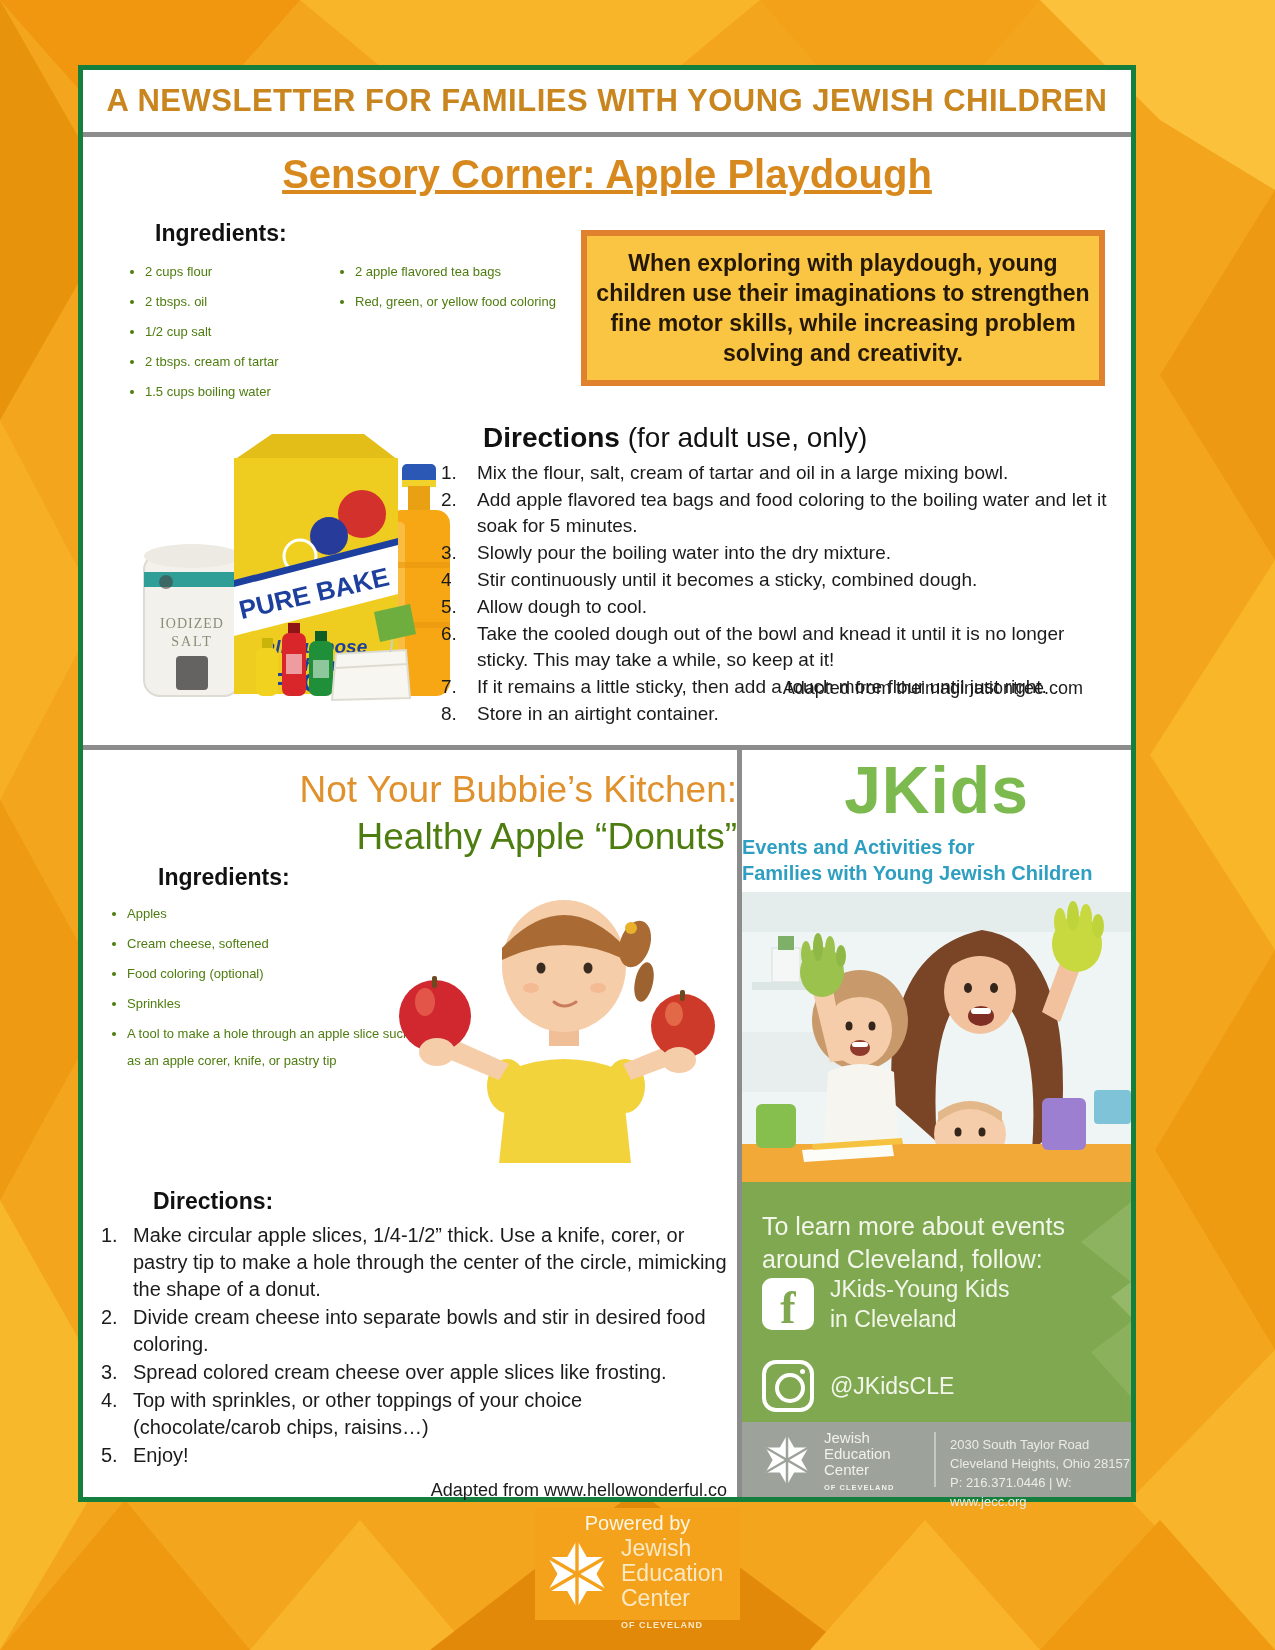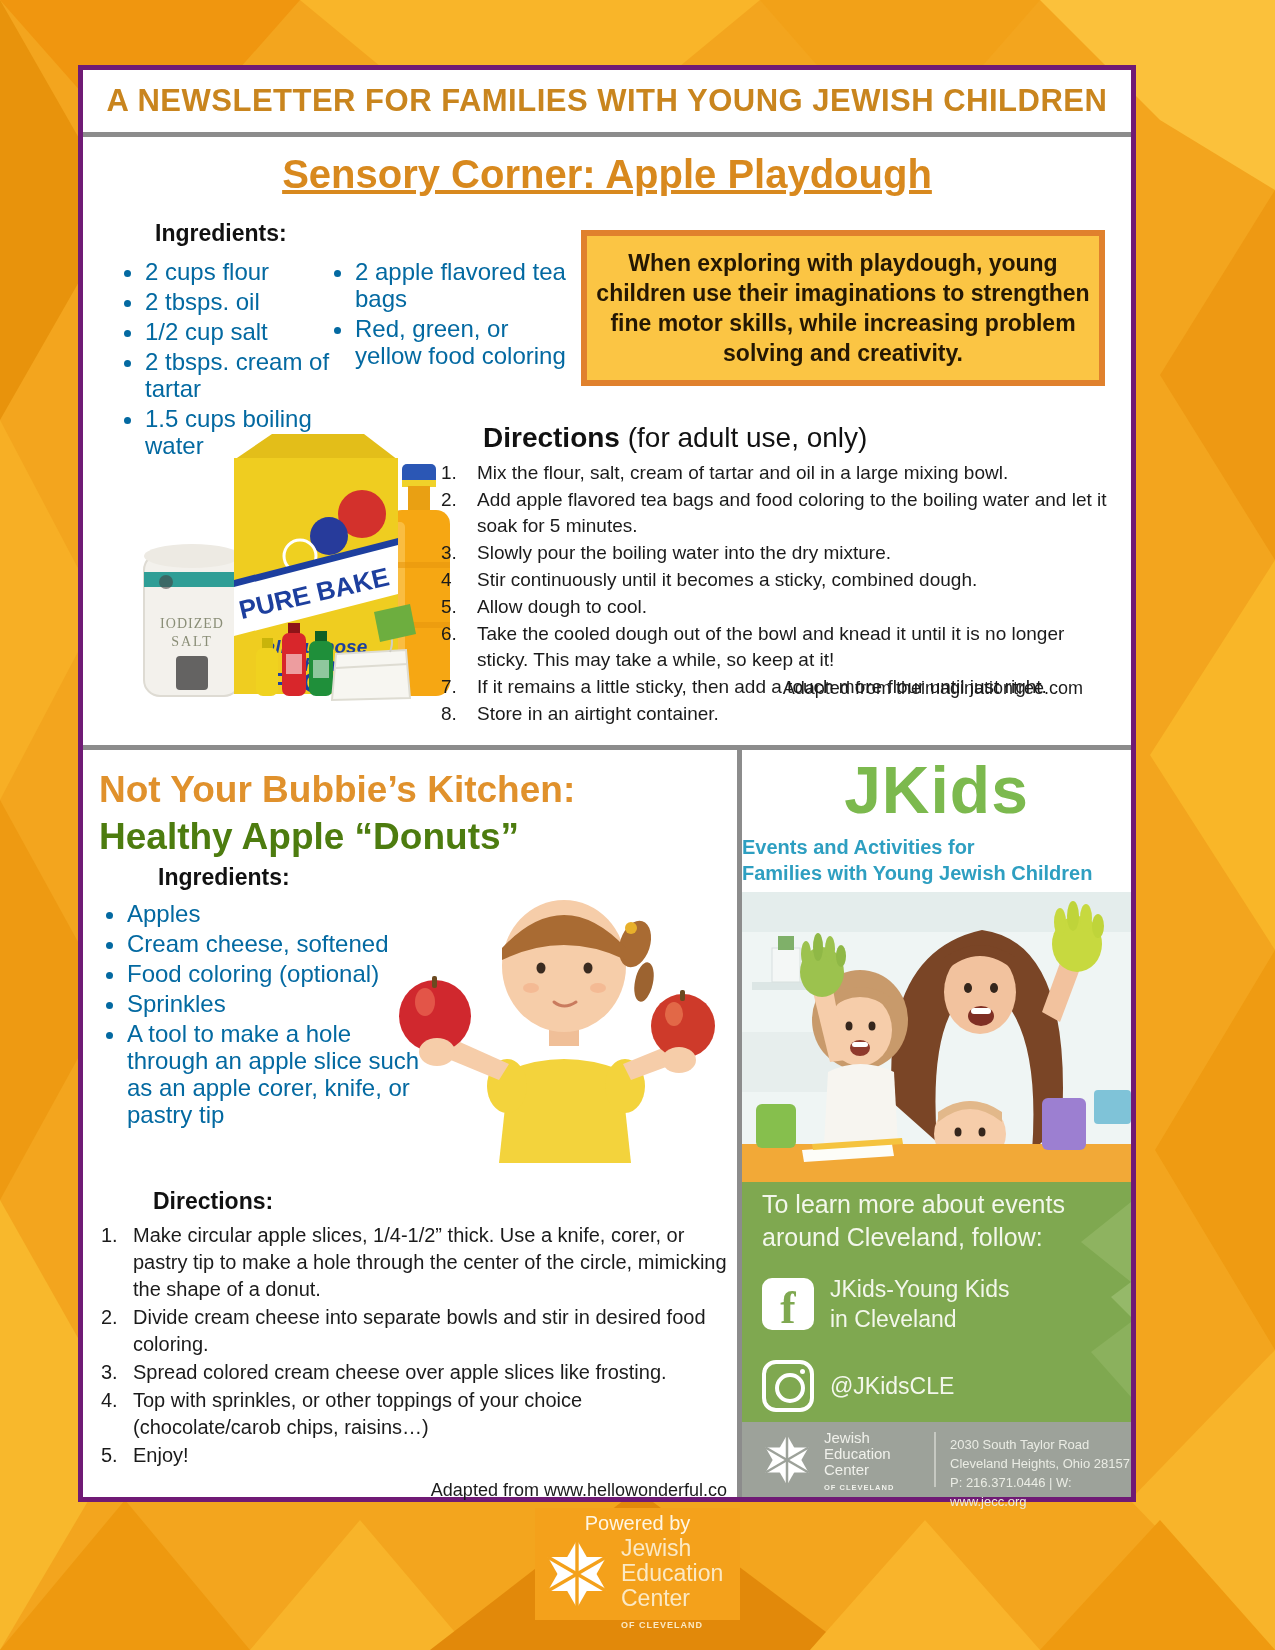--- a/index.html
+++ b/index.html
@@ -1,32 +1,32 @@
 <!DOCTYPE html>
 <html><head>
 <meta charset="utf-8">
 <style>
   html,body{margin:0;padding:0;background:#d98f12;}
   .page{position:relative;width:1275px;height:1650px;overflow:hidden;
         font-family:"Liberation Sans",sans-serif;background:#F3A51E;}
   .bg{position:absolute;left:0;top:0;width:1275px;height:1650px;display:block;}
 
   .card{position:absolute;left:78px;top:65px;width:1058px;height:1437px;
-        background:#ffffff;border:5px solid #701a75;box-sizing:border-box;}
+        background:#ffffff;border:5px solid #15803d;box-sizing:border-box;}
 
   .header-bar{position:absolute;left:0;top:0;width:100%;height:62px;
         border-bottom:5px solid #8C8C8C;display:flex;align-items:center;justify-content:center;background:#fff;}
   .header-text{color:#C9851E;font-weight:bold;font-size:31px;letter-spacing:.5px;white-space:nowrap;}
 
   .sensory-title{position:absolute;left:0;top:82px;width:100%;text-align:center;
         color:#D8891E;font-weight:bold;font-size:40px;text-decoration:underline;}
 
   .ing-head{position:absolute;font-weight:bold;font-size:23px;color:#111;}
   .s-ing-head{left:72px;top:150px;}
-  .blist{position:absolute;margin:0;padding-left:24px;font-size:24px;line-height:27px;color:#0369a1;}
+  .blist{position:absolute;margin:0;padding-left:24px;font-size:13px;line-height:27px;color:#4d7c0f;}
   .blist li{margin-bottom:3px;}
   .s-col1{left:38px;top:188px;width:200px;}
   .s-col2{left:248px;top:188px;width:220px;}
 
   .callout{position:absolute;left:498px;top:160px;width:524px;min-height:150px;box-sizing:border-box;
         background:#FBC544;border:6px solid #E0812D;display:flex;align-items:center;justify-content:center;
         padding:12px 6px;}
   .callout span{font-weight:bold;font-size:23px;line-height:30px;text-align:center;color:#241703;}
 
   .s-photo{position:absolute;left:55px;top:352px;width:312px;height:288px;}
@@ -35,41 +35,41 @@
   .s-ol{position:absolute;left:358px;top:390px;width:672px;font-size:19px;line-height:26px;color:#1b1b1b;}
   .drow{display:flex;margin-bottom:1px;}
   .dn{flex:none;width:36px;}
   .dt{flex:1;}
   .s-attr{position:absolute;right:48px;top:608px;font-size:18px;color:#1b1b1b;}
 
   .hdiv{position:absolute;left:0;top:675px;width:100%;height:5px;background:#8C8C8C;}
   .vdiv{position:absolute;left:654px;top:680px;width:5px;height:747px;background:#8C8C8C;}
 
   .leftcol{position:absolute;left:0;top:680px;width:654px;height:747px;}
-  .b-title{position:absolute;left:0;top:16px;width:100%;text-align:left;font-weight:bold;font-size:37px;line-height:47px;padding-left:16px;}
+  .b-title{position:absolute;left:0;top:16px;width:100%;text-align:right;font-weight:normal;font-size:37px;line-height:47px;}
   .b-t1{color:#E0912C;}
   .b-t2{color:#4d7c0f;}
   .b-ing-head{left:75px;top:114px;}
   .b-ul{left:20px;top:150px;width:300px;}
   .b-photo{position:absolute;left:298px;top:98px;width:335px;height:315px;}
   .b-dir-head{position:absolute;left:70px;top:438px;font-weight:bold;font-size:23px;color:#111;}
   .b-ol{position:absolute;left:8px;top:472px;width:642px;font-size:20px;line-height:27px;color:#1b1b1b;}
   .b-ol .dn{width:42px;text-align:left;padding-left:10px;box-sizing:border-box;}
   .b-attr{position:absolute;right:10px;top:730px;font-size:18px;color:#1b1b1b;}
 
   .jpanel{position:absolute;left:659px;top:680px;width:389px;height:747px;background:#fff;}
   .j-logo{position:absolute;left:0;top:2px;width:100%;text-align:center;
         font-weight:bold;font-size:66px;color:#7CB94E;letter-spacing:1px;}
   .j-tag1,.j-tag2{position:absolute;left:0;width:100%;font-weight:bold;color:#2E9FC1;}
   .j-tag1{top:86px;font-size:20px;}
   .j-tag2{top:112px;font-size:20px;}
   .j-photo{position:absolute;left:0;top:142px;width:389px;height:290px;overflow:hidden;}
   .j-green{position:absolute;left:0;top:432px;width:389px;height:240px;background:#7FA850;overflow:hidden;}
   .j-deco{position:absolute;right:0;top:0;height:240px;}
-  .j-follow{position:absolute;left:20px;top:6px;font-size:25px;line-height:33px;color:#F3F7EB;}
+  .j-follow{position:absolute;left:20px;top:28px;font-size:25px;line-height:33px;color:#F3F7EB;}
   .j-row{position:absolute;left:20px;display:flex;align-items:center;gap:16px;}
   .j-row.fb{top:92px;}
   .j-row.ig{top:178px;}
   .j-label{font-size:23px;line-height:30px;color:#F3F7EB;}
   .fb-icon{width:52px;height:52px;background:#fff;border-radius:10px;display:flex;align-items:flex-end;justify-content:center;overflow:hidden;}
   .fb-f{font-weight:bold;font-size:46px;color:#7FA850;line-height:44px;font-family:"Liberation Serif",serif;}
   .ig-icon{position:relative;width:52px;height:52px;border:4px solid #fff;border-radius:14px;box-sizing:border-box;}
   .ig-circle{position:absolute;left:50%;top:50%;width:22px;height:22px;margin:-13px 0 0 -13px;border:4px solid #fff;border-radius:50%;}
   .ig-dot{position:absolute;right:5px;top:5px;width:5px;height:5px;background:#fff;border-radius:50%;}
 

